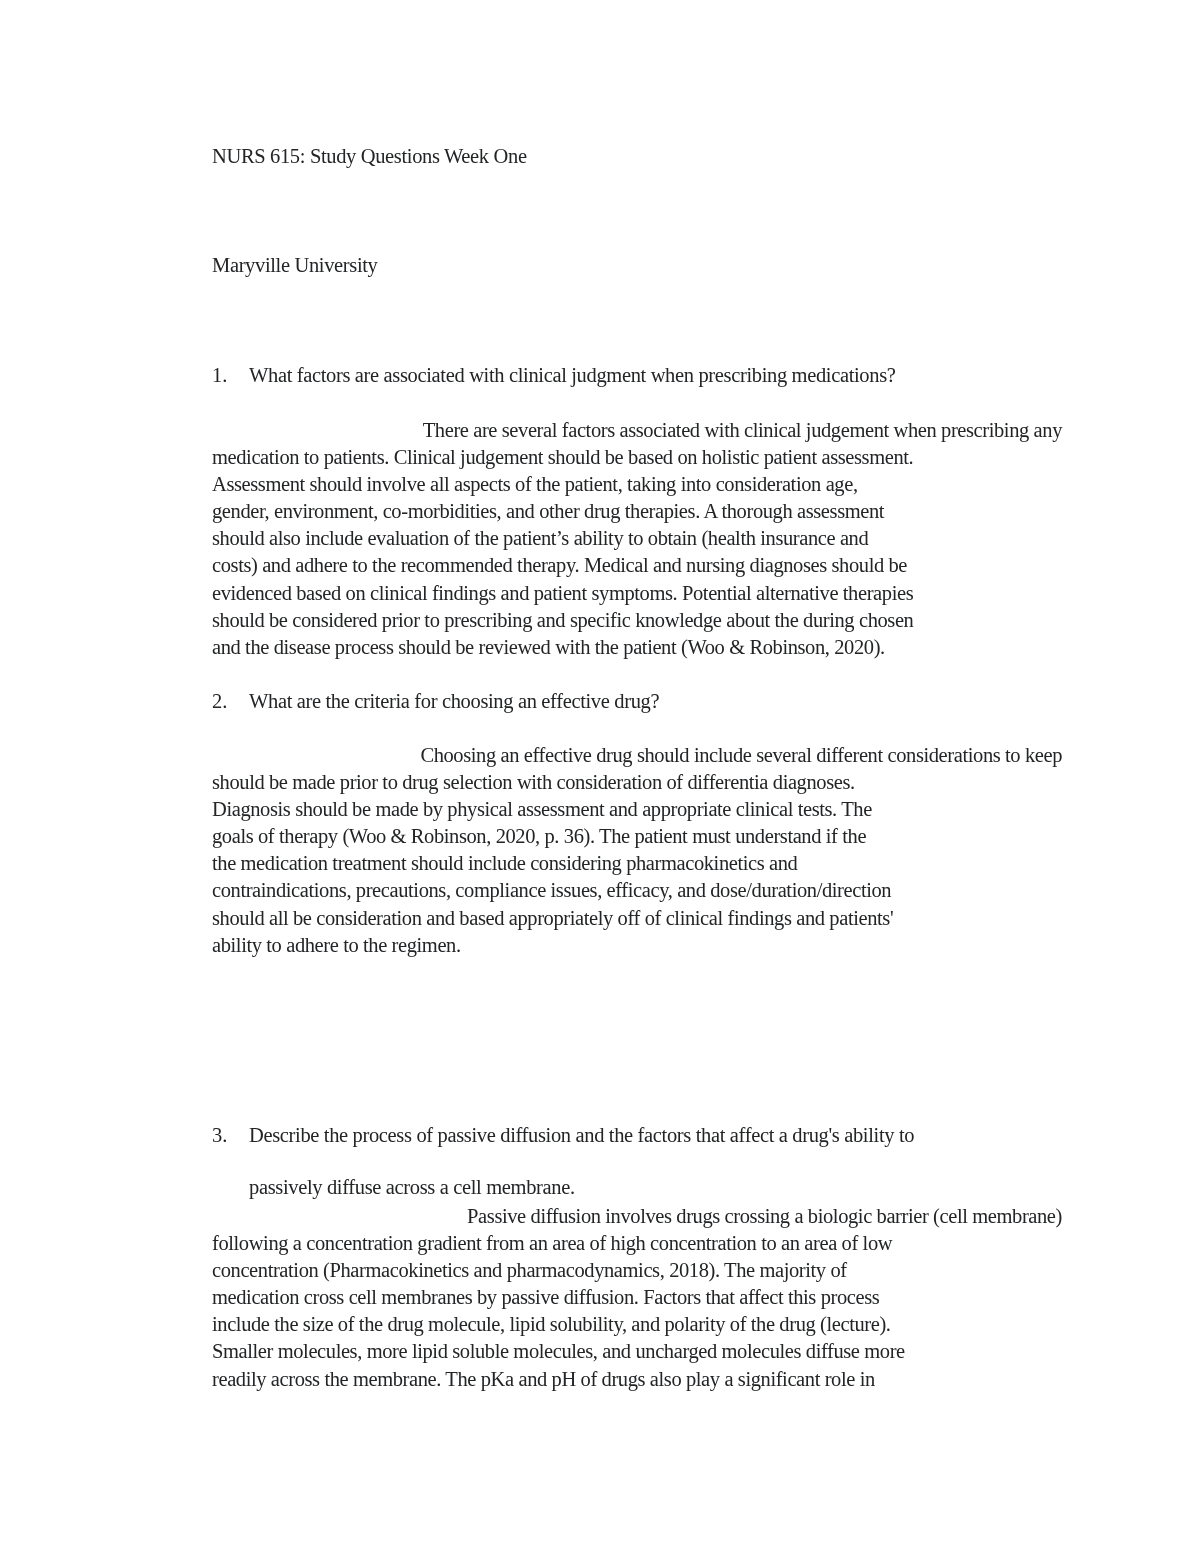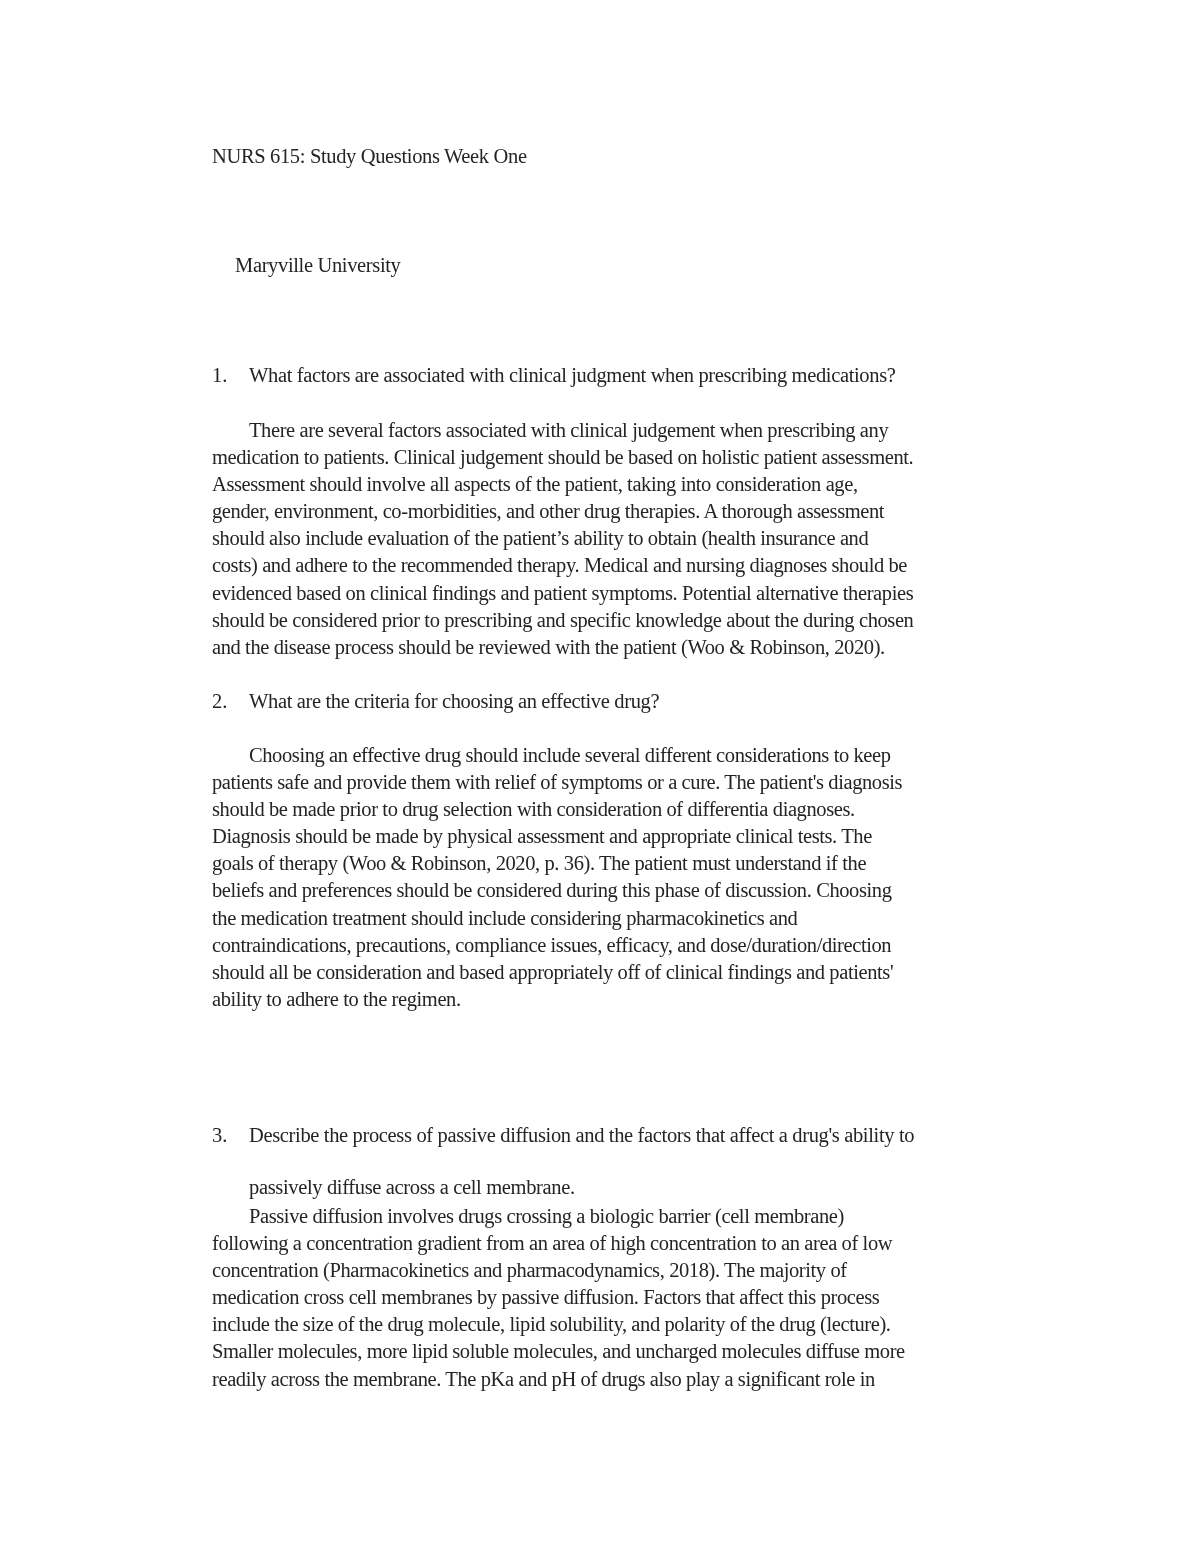--- a/index.html
+++ b/index.html
@@ -30,21 +30,21 @@
   }
   .line {
     position: absolute;
     left: 0;
     white-space: nowrap;
     font-size: 20.5px;
     line-height: 27px;
     letter-spacing: -0.35px;
   }
   .title { top: 143px; }
-  .institution { top: 252px; margin-left: 23px; }
+  .institution { top: 252px; }
 
   .q-num {
     position: absolute;
     left: 0;
     white-space: nowrap;
     font-size: 20.5px;
     line-height: 27px;
   }
   .q-text {
     position: absolute;
@@ -60,21 +60,21 @@
     width: 850px;
   }
   .para .pl {
     display: block;
     white-space: nowrap;
     font-size: 20.5px;
     line-height: 27.1px;
     letter-spacing: -0.4px;
     height: 27.1px;
   }
-  .para .pl.indent { padding-left: 37px; }
+  .para .pl.indent { padding-left: 37px; text-align: right; }
 </style>
 </head>
 <body>
 
 <div class="page">
   <div class="content">
 
     <div class="line title">NURS 615: Study Questions Week One</div>
     <div class="line institution">Maryville University</div>
 
@@ -92,25 +92,23 @@
         <span class="pl">should be considered prior to prescribing and specific knowledge about the during chosen</span>
         <span class="pl">and the disease process should be reviewed with the patient (Woo &amp; Robinson, 2020).</span>
       </div>
     </div>
 
     <div>
       <div class="q-num" style="top:688px;">2.</div>
       <div class="q-text" style="top:688px;">What are the criteria for choosing an effective drug?</div>
       <div class="para" style="top:742px;">
         <span class="pl indent">Choosing an effective drug should include several different considerations to keep</span>
-        <span class="pl">patients safe and provide them with relief of symptoms or a cure. The patient's diagnosis</span>
         <span class="pl">should be made prior to drug selection with consideration of differentia diagnoses.</span>
         <span class="pl">Diagnosis should be made by physical assessment and appropriate clinical tests. The</span>
         <span class="pl">goals of therapy (Woo &amp; Robinson, 2020, p. 36). The patient must understand if the</span>
-        <span class="pl">beliefs and preferences should be considered during this phase of discussion. Choosing</span>
         <span class="pl">the medication treatment should include considering pharmacokinetics and</span>
         <span class="pl">contraindications, precautions, compliance issues, efficacy, and dose/duration/direction</span>
         <span class="pl">should all be consideration and based appropriately off of clinical findings and patients'</span>
         <span class="pl">ability to adhere to the regimen.</span>
       </div>
     </div>
 
     <div>
       <div class="q-num" style="top:1122px;">3.</div>
       <div class="q-text" style="top:1122px;">Describe the process of passive diffusion and the factors that affect a drug's ability to</div>

